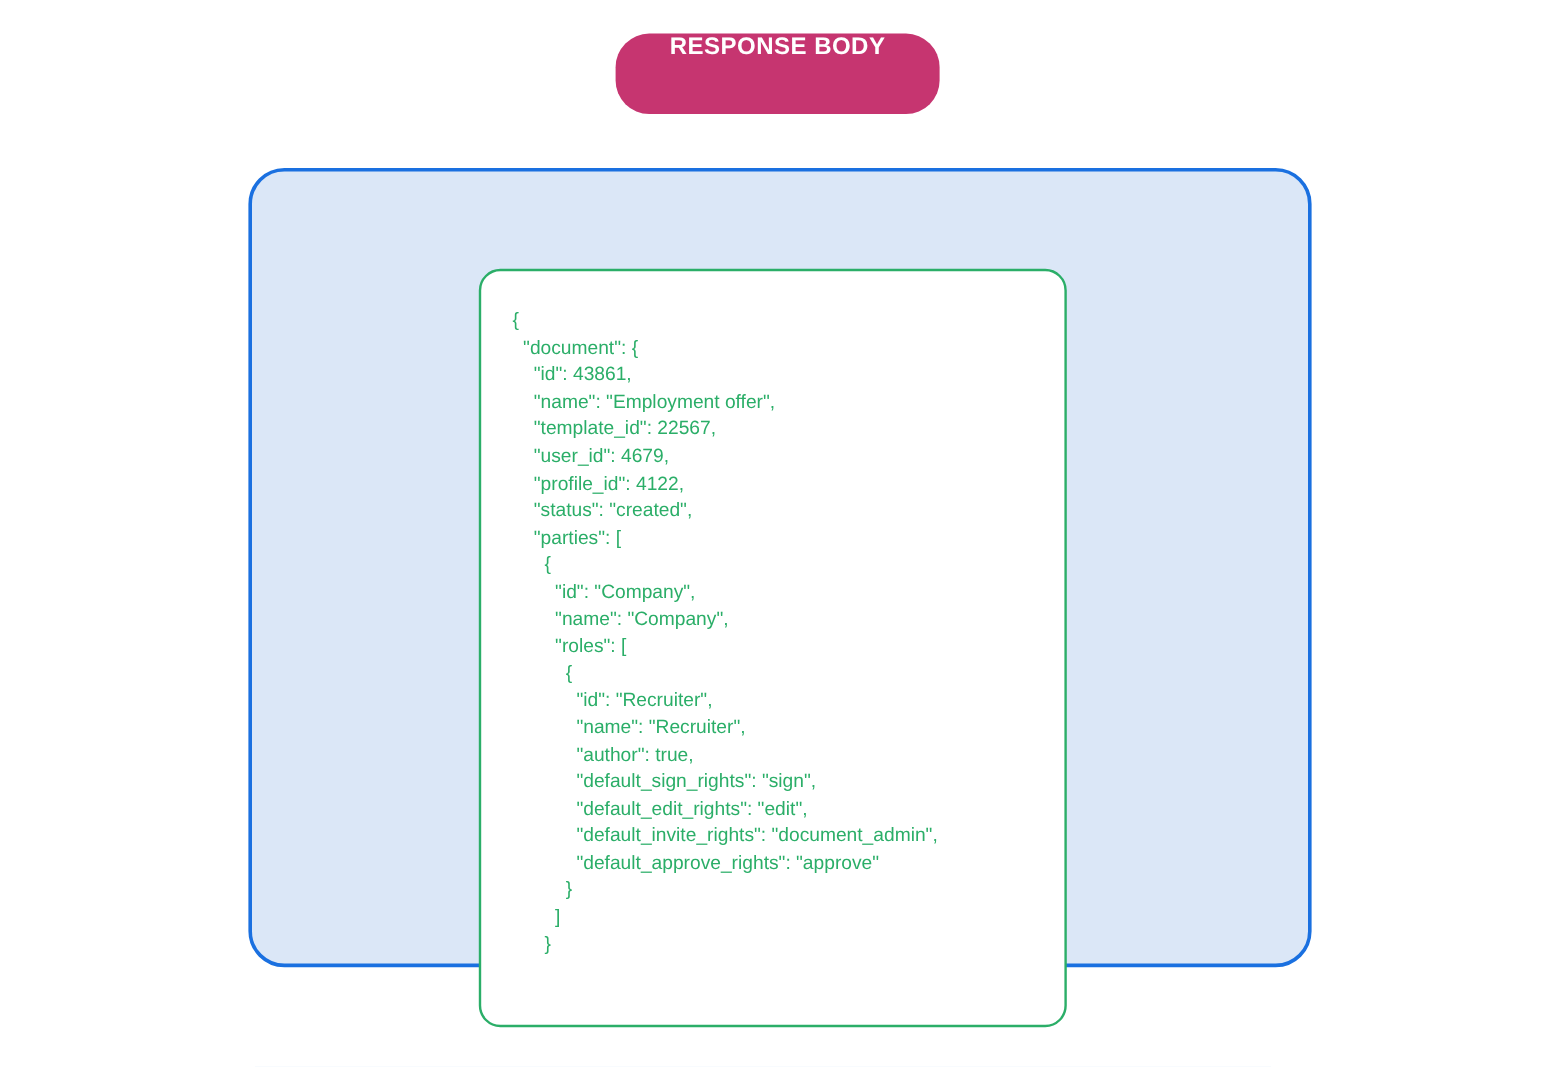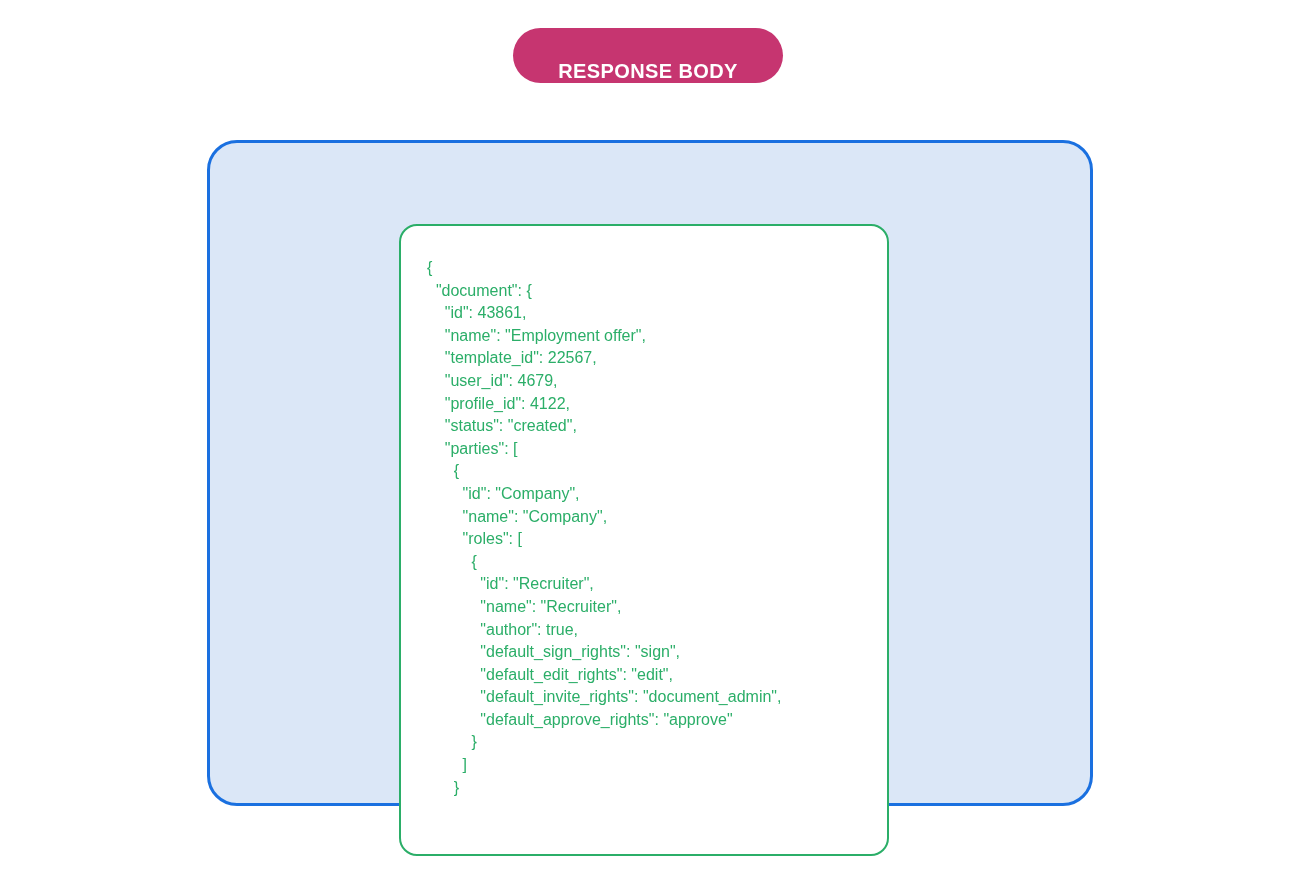--- a/index.html
+++ b/index.html
@@ -14,26 +14,26 @@
     font-family: "Liberation Sans", sans-serif;
     overflow: hidden;
   }
 
   
   .badge {
     position: absolute;
     left: 513px;
     top: 28px;
     width: 270px;
-    height: 55px;
+    height: 67px;
     border-radius: 28px;
     background: var(--badge-bg, #c63570);
     color: var(--badge-text, #ffffff);
     display: flex;
-    align-items: flex-end;
+    align-items: flex-start;
     justify-content: center;
     font-size: 20px;
     font-weight: 700;
     letter-spacing: 0.4px;
   }
 
   
   .panel {
     position: absolute;
     left: 207px;

